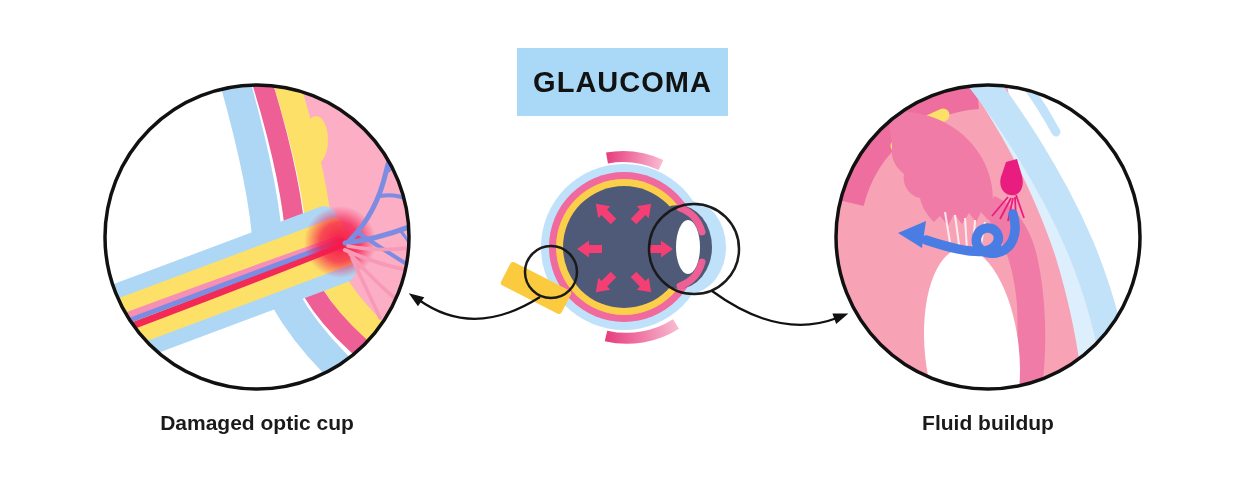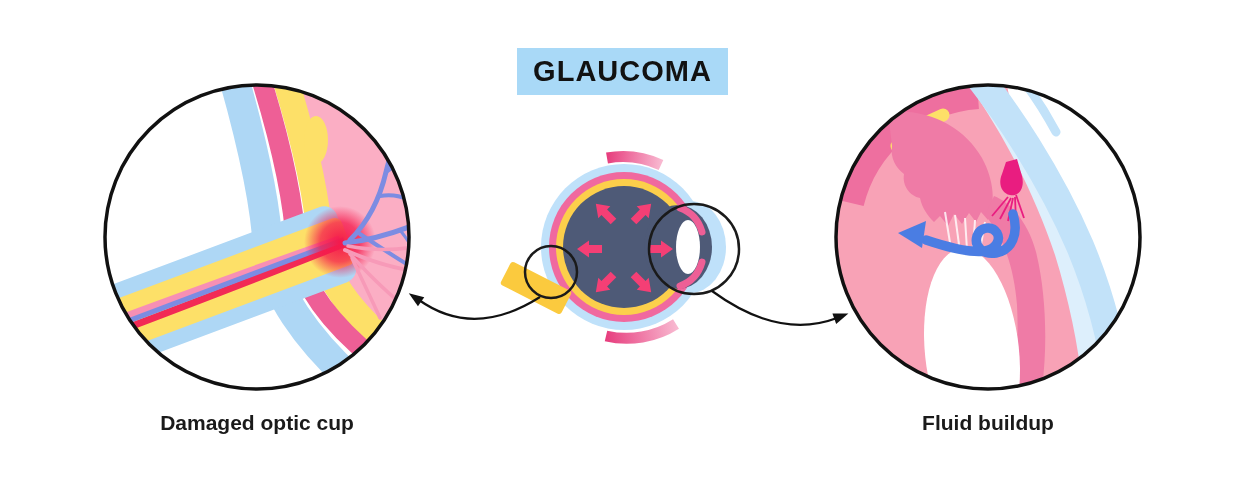--- a/index.html
+++ b/index.html
@@ -1,19 +1,19 @@
 <!DOCTYPE html>
 <html><head>
 <meta charset="utf-8">
 <style>
   html,body{margin:0;padding:0;background:#fff;}
   #canvas{position:relative;width:1248px;height:500px;background:#ffffff;overflow:hidden;
           font-family:"Liberation Sans", sans-serif;}
   #art{position:absolute;left:0;top:0;}
-  .title-box{position:absolute;left:517px;top:48px;width:211px;height:47px;
+  .title-box{position:absolute;left:517px;top:48px;width:211px;height:68px;
              background:#a9d9f7;display:flex;align-items:center;justify-content:center;}
   .title-text{font-size:29px;font-weight:bold;letter-spacing:1px;color:#121212;}
   .callout-label{position:absolute;top:411px;width:300px;text-align:center;
                  font-size:21px;font-weight:600;color:#1a1a1a;}
   .label-left{left:107px;}
   .label-right{left:838px;}
 </style>
 </head>
 <body>
 

